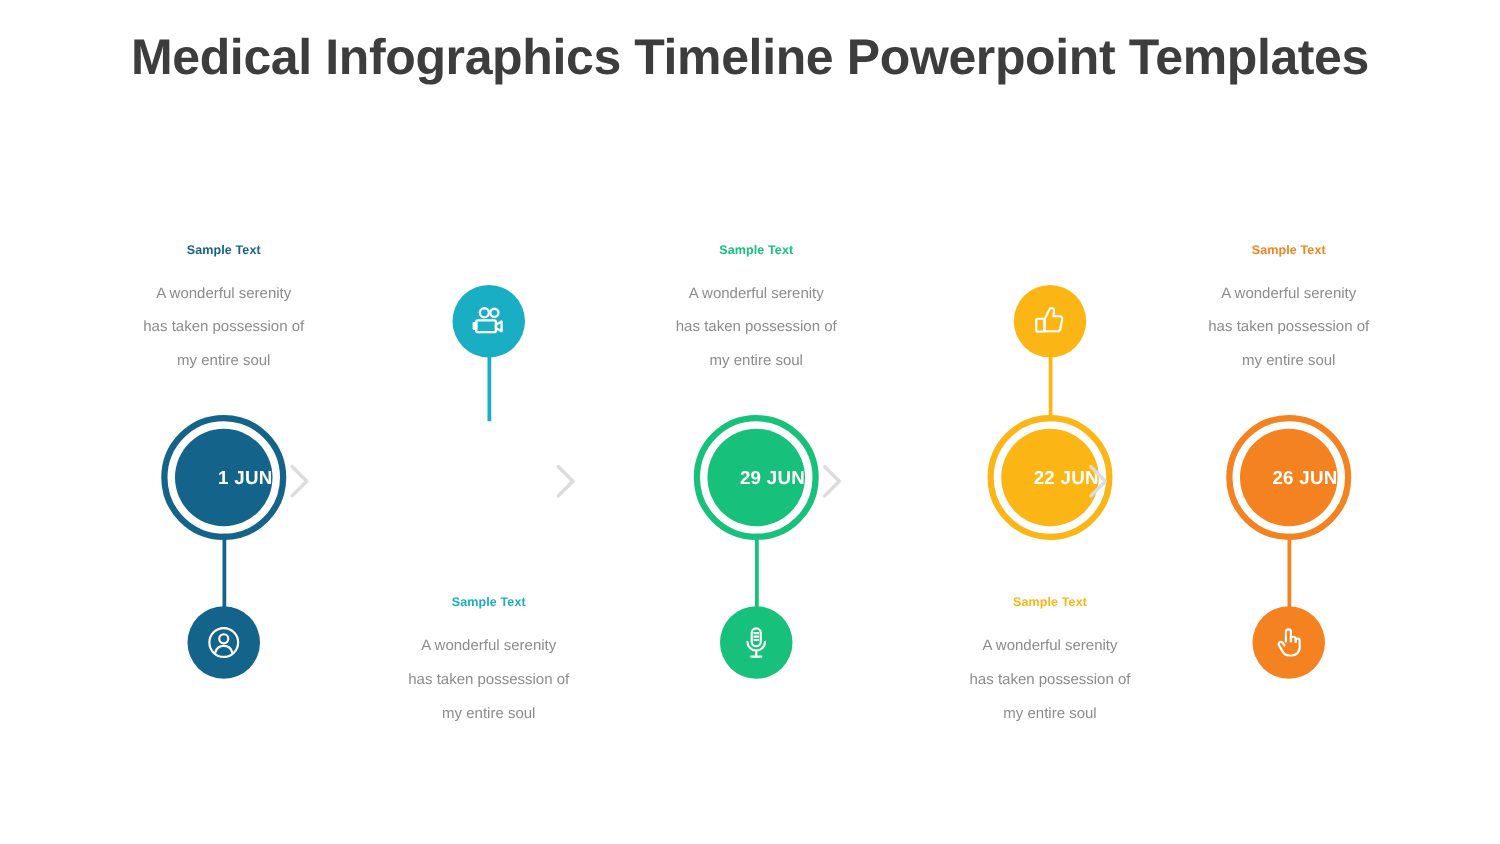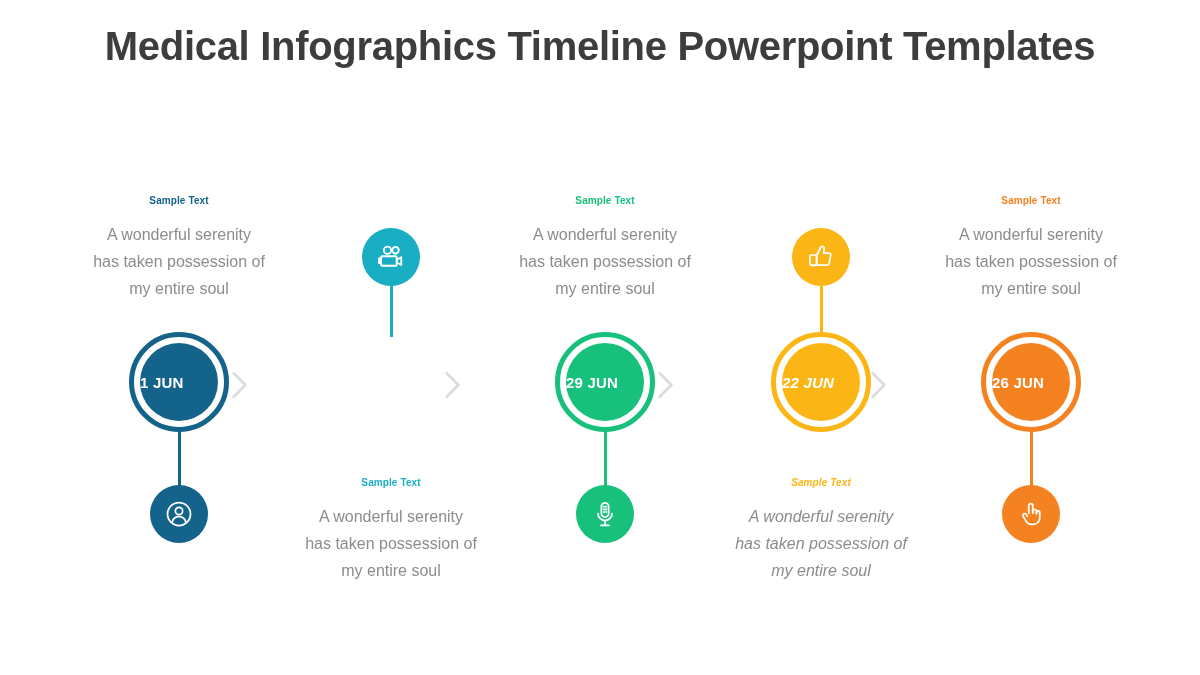--- a/index.html
+++ b/index.html
@@ -46,21 +46,21 @@
     position: absolute;
     top: 0;
     width: 216px;
     height: 470px;
   }
 
   
   .node.n0 { left: 11px; }
   .node.n1 { left: 223px; }
   .node.n2 { left: 437px; }
-  .node.n3 { left: 653px; font-style: italic; }
+  .node.n3 { left: 672px; }
   .node.n4 { left: 863px; }
 
   
   .ring-wrap {
     position: absolute;
     top: 177px;
     left: 50%;
     transform: translateX(-50%);
     width: 100px;
     height: 100px;
@@ -76,21 +76,21 @@
   .ring-inner {
     position: absolute;
     top: 11px;
     left: 11px;
     width: 78px;
     height: 78px;
     border-radius: 50%;
     background: currentColor;
     display: flex;
     align-items: center;
-    justify-content: flex-start;
+    justify-content: flex-end;
   }
 
   .ring-date {
     color: #ffffff;
     font-size: 15px;
     font-weight: bold;
     letter-spacing: 0.2px;
     white-space: nowrap;
   }
 
@@ -136,21 +136,21 @@
 
   .sample-heading {
     font-size: 10px;
     font-weight: bold;
     color: currentColor;
     margin-bottom: 15px;
     letter-spacing: 0.1px;
   }
 
   .body-text {
-    font-size: 16px;
+    font-size: 12px;
     line-height: 27px;
     color: #8c8c8c;
     font-weight: normal;
   }
 
   
   .chevron {
     position: absolute;
     top: 213px;
     width: 26px;

